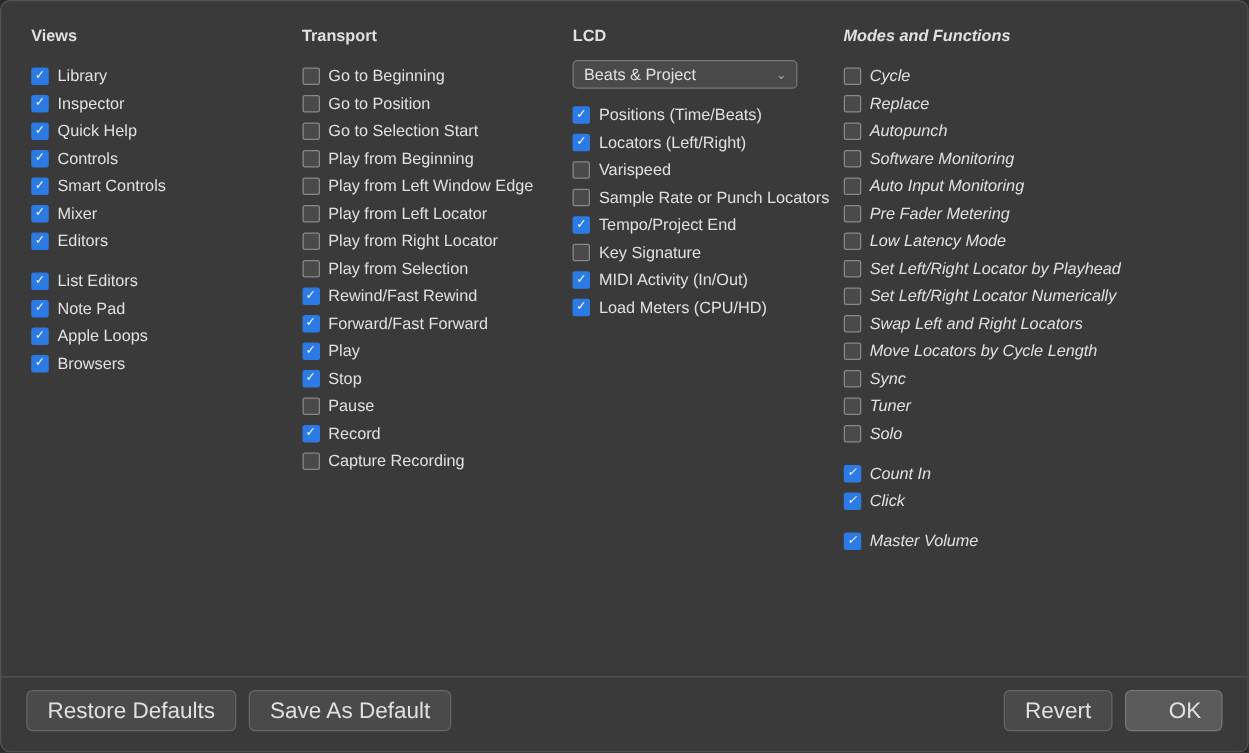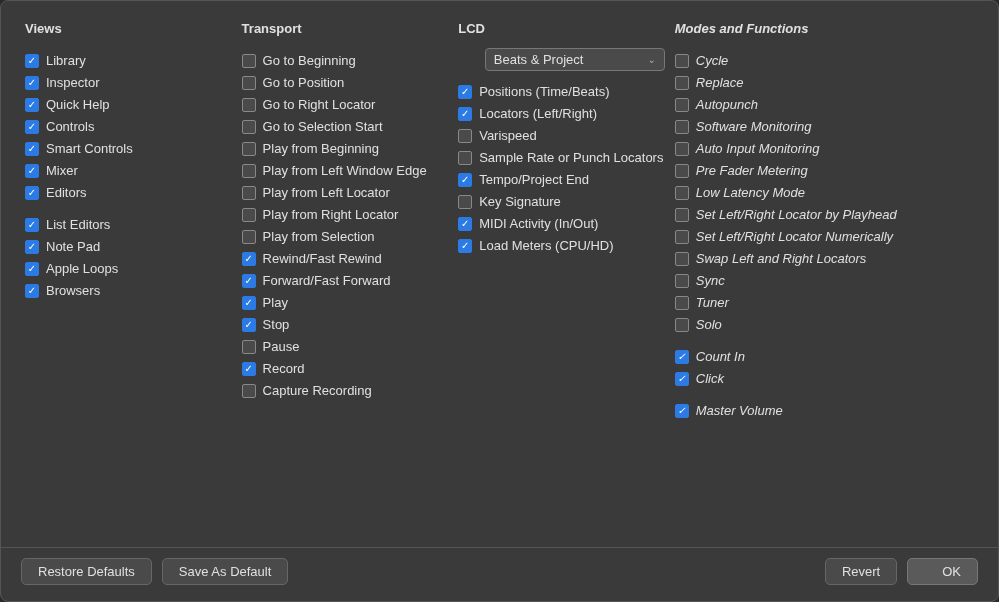--- a/index.html
+++ b/index.html
@@ -88,33 +88,32 @@
     .footer-right {
       display: flex;
       gap: 10px;
     }
     .btn {
       padding: 5px 16px;
       border-radius: 5px;
       border: 1px solid #666;
       background: #4a4a4a;
       color: #e0e0e0;
-      font-size: 13px;
+      font-size: 18px;
       cursor: pointer;
     }
     .btn-primary {
       background: #5a5a5a;
       border-color: #777;
       padding-left: 34px;
     }
     .dropdown-row {
       display: flex;
       align-items: center;
       margin-bottom: 8px;
-      justify-content: flex-end;
     }
     .dropdown {
       background: #4a4a4a;
       border: 1px solid #777;
       border-radius: 4px;
       color: #e0e0e0;
       font-size: 13px;
       padding: 3px 8px;
       display: flex;
       align-items: center;
@@ -188,24 +187,20 @@
       <div class="item-row">
         <span class="checkbox"></span>
         <span>Go to Beginning</span>
       </div>
       <div class="item-row">
         <span class="checkbox"></span>
         <span>Go to Position</span>
       </div>
       <div class="item-row">
         <span class="checkbox"></span>
-        <span>Go to Right Locator</span>
-      </div>
-      <div class="item-row">
-        <span class="checkbox"></span>
         <span>Go to Selection Start</span>
       </div>
       <div class="item-row">
         <span class="checkbox"></span>
         <span>Play from Beginning</span>
       </div>
       <div class="item-row">
         <span class="checkbox"></span>
         <span>Play from Left Window Edge</span>
       </div>
@@ -330,20 +325,24 @@
       <div class="item-row">
         <span class="checkbox"></span>
         <span>Set Left/Right Locator Numerically</span>
       </div>
       <div class="item-row">
         <span class="checkbox"></span>
         <span>Swap Left and Right Locators</span>
       </div>
       <div class="item-row">
         <span class="checkbox"></span>
+        <span>Move Locators by Cycle Length</span>
+      </div>
+      <div class="item-row">
+        <span class="checkbox"></span>
         <span>Sync</span>
       </div>
       <div class="item-row">
         <span class="checkbox"></span>
         <span>Tuner</span>
       </div>
       <div class="item-row">
         <span class="checkbox"></span>
         <span>Solo</span>
       </div>

